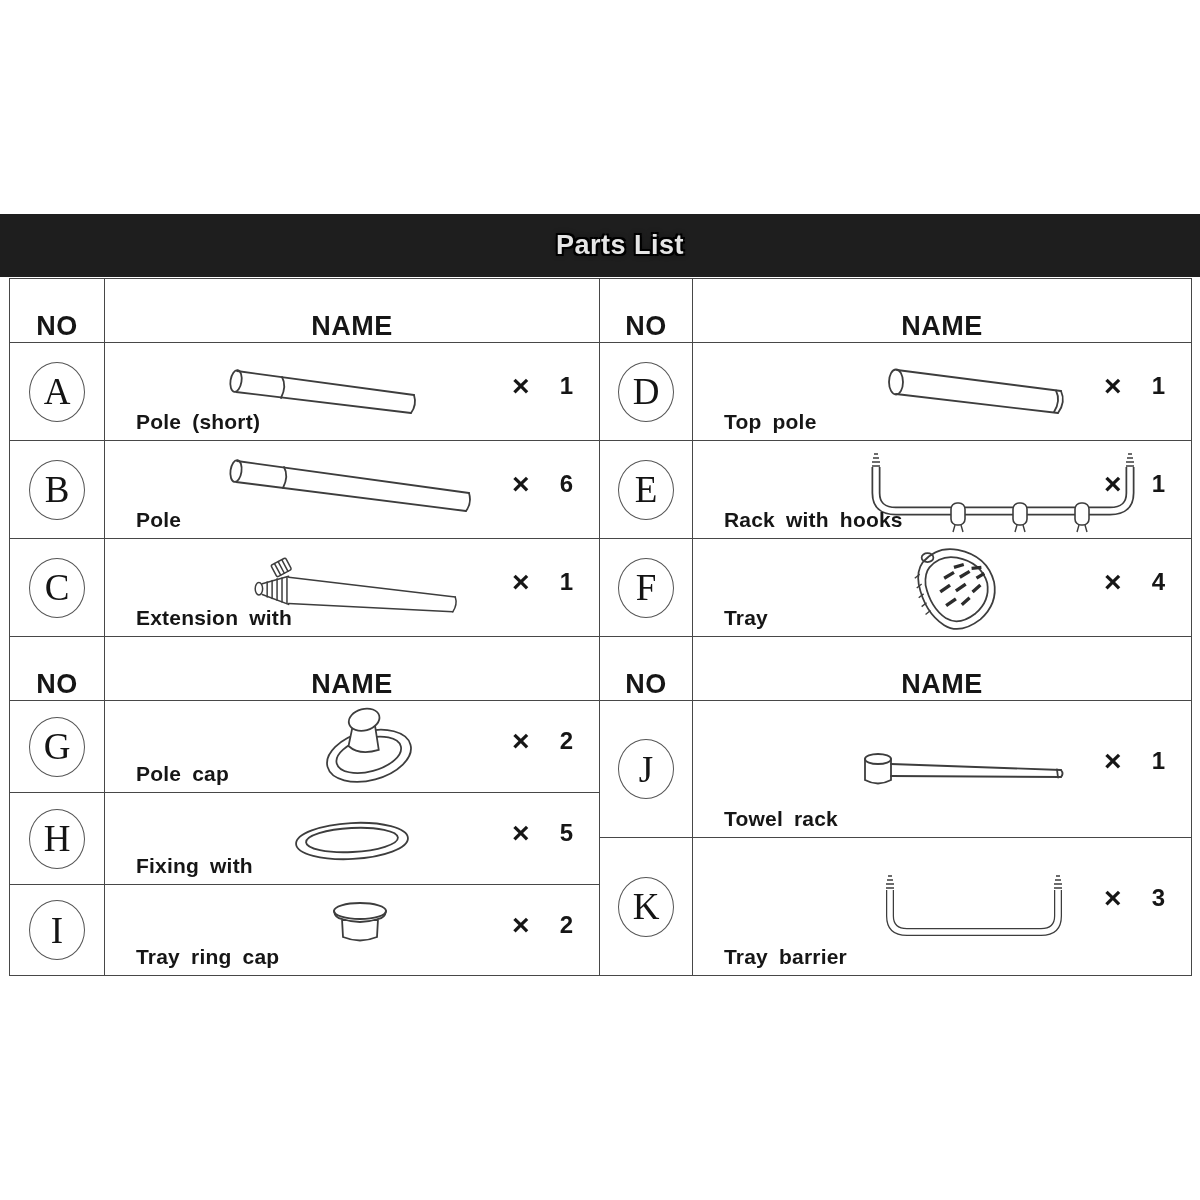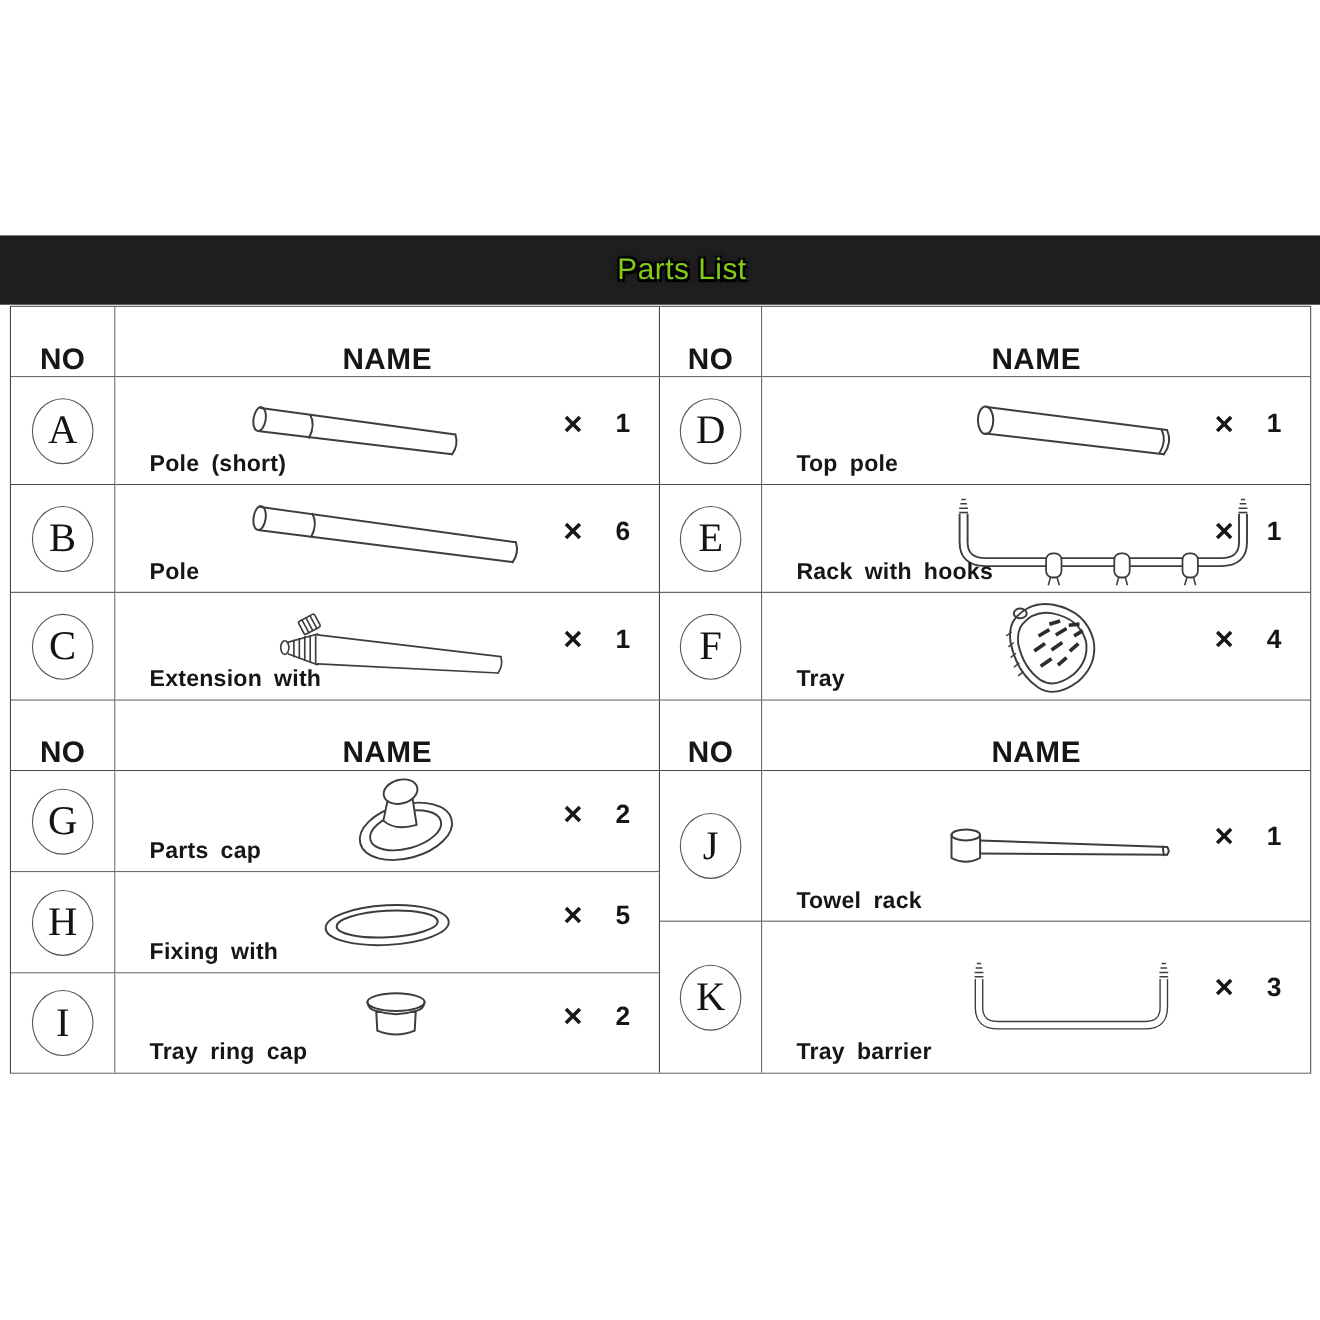--- a/index.html
+++ b/index.html
@@ -17,23 +17,23 @@
     color:var(--ink);
   }
   .title-bar{
     position:absolute;
     left:0; top:214px;
     width:1200px; height:63px;
     background:#1e1e1e;
     display:flex; align-items:center; justify-content:center;
   }
   .title-bar .title{
-    color:#84cc16;
+    color:#e5e5e5;
     font-size:27px;
-    font-weight:normal;
+    font-weight:bold;
     letter-spacing:0.5px;
     text-shadow:2px 2px 0 #000,-2px 2px 0 #000,2px -2px 0 #000,-2px -2px 0 #000,0 0 6px rgba(0,0,0,.85);
     padding-left:40px;
   }
   .parts-table{
     position:absolute;
     left:9px; top:278px;
     width:1181px; height:696px;
     border:1px solid var(--line);
     background:#fff;
@@ -277,21 +277,21 @@
           <g class="sk">
             <g transform="rotate(-15 52 50)">
               <ellipse cx="52" cy="50" rx="44" ry="25"></ellipse>
               <ellipse cx="52" cy="49" rx="34" ry="17"></ellipse>
             </g>
             <path class="wfill" d="M36 16 L31 40 Q42 50 62 44 L58 18 Z"></path>
             <ellipse class="wfill" cx="47" cy="13" rx="16" ry="11" transform="rotate(-15 47 13)"></ellipse>
           </g>
         </svg>
       </div>
-      <div class="part-label">Parts cap</div>
+      <div class="part-label">Pole cap</div>
       <div class="qty">
         <span class="times">×</span>
         <span class="qty-num">2</span>
       </div>
     </div>
 
     <div class="cell badge-cell" style="left:0;top:514px;width:95px;height:92px;">
       <div class="badge">H</div>
     </div>
     <div class="cell" style="left:95px;top:514px;width:495px;height:92px;">

